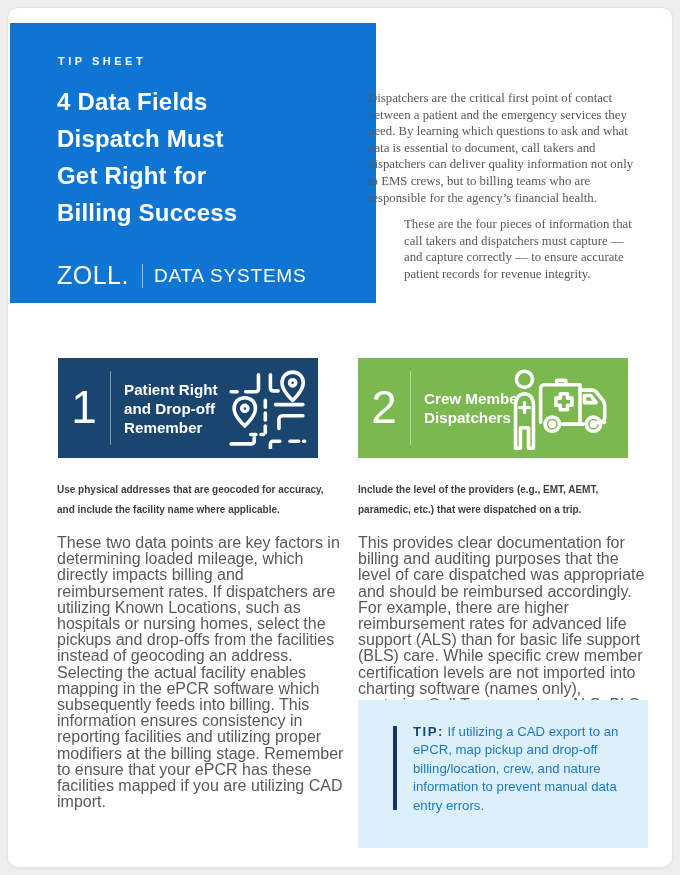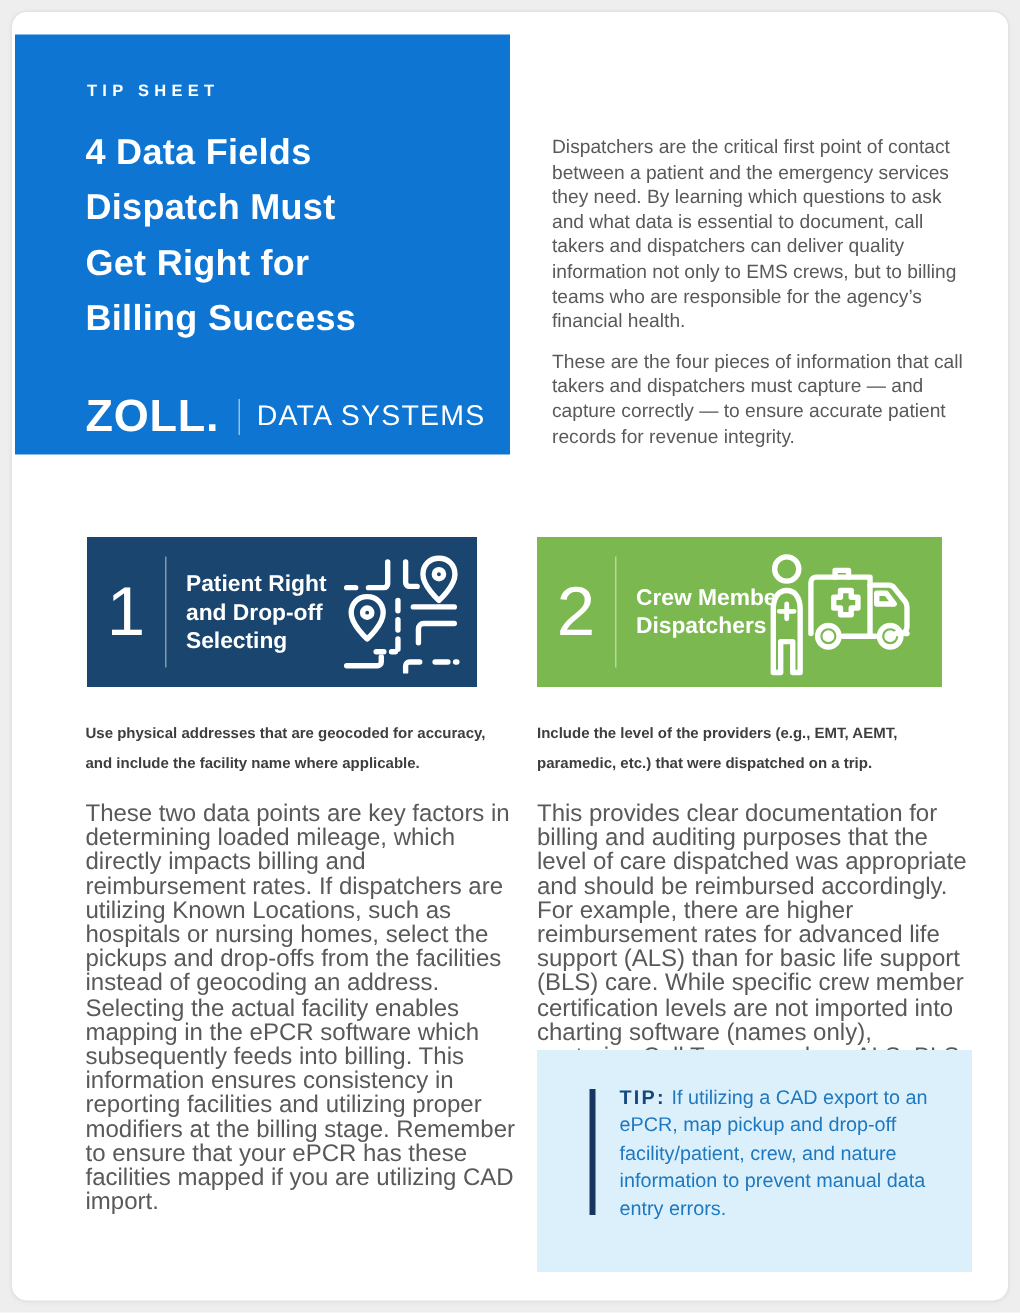--- a/index.html
+++ b/index.html
@@ -13,51 +13,51 @@
     position:absolute; left:8px; top:8px;
     width:664px; height:859px;
     background: var(--page-bg,#ffffff);
     border-radius:10px;
     box-shadow:0 0 0 1px #e2e3e5, 0 1px 4px rgba(0,0,0,.06);
     overflow:hidden;
   }
   
   .hero {
     position:absolute; left:2px; top:15px;
-    width:330px; height:280px;
+    width:366px; height:280px;
     background: var(--header-blue,#0e76d2);
   }
   .eyebrow {
     position:absolute; left:48px; top:32px;
     color:#ffffff; font-size:11px; font-weight:bold;
     letter-spacing:3.5px;
   }
   .hero-title {
     position:absolute; left:47px; top:60px;
     color:#ffffff; font-size:24px; font-weight:bold;
     line-height:37px; letter-spacing:.2px;
   }
   .hero-title span { display:block; }
   .logo {
     position:absolute; left:47px; top:238px;
     display:flex; align-items:center; color:#fff;
   }
-  .logo-zoll { font-size:30px; font-weight:bold; letter-spacing:.5px; }
+  .logo-zoll { font-size:25px; font-weight:normal; letter-spacing:.5px; }
   .logo-sep {
     width:1px; height:24px; background:rgba(255,255,255,.55);
     margin:0 11px 0 13px;
   }
   .logo-sub { font-size:19px; font-weight:normal; letter-spacing:.8px; }
   
   .intro {
     position:absolute; left:360px; top:82px; width:276px;
     color:var(--text-gray,#58595b);
-    font-size:12.8px; line-height:16.6px;
-  }
-  .intro p + p { margin-top:10px; }
+    font-size:12.8px; line-height:16.6px;font-family:Liberation Serif, serif;
+  }
+  .intro p + p { margin-top:10px;margin-left:36px; }
   
   .card {
     position:absolute; top:350px; height:100px;
     display:flex; align-items:stretch; color:#fff;
   }
   .card-1 { left:50px; width:260px; background:var(--navy,#19456f); }
   .card-2 { left:350px; width:270px; background:var(--green,#7bb84f); }
   .card-num {
     width:52px; display:flex; align-items:center; justify-content:center;
     font-size:46px; font-weight:200; padding-bottom:2px;
@@ -130,21 +130,21 @@
     <p>Dispatchers are the critical first point of contact between a patient and the emergency services they need. By learning which questions to ask and what data is essential to document, call takers and dispatchers can deliver quality information not only to EMS crews, but to billing teams who are responsible for the agency’s financial health.</p>
     <p>These are the four pieces of information that call takers and dispatchers must capture — and capture correctly — to ensure accurate patient records for revenue integrity.</p>
   </section>
 
   <div class="card card-1">
     <div class="card-num">1</div>
     <div class="card-sep"></div>
     <div class="card-title">
       <span>Patient Right</span>
       <span>and Drop-off</span>
-      <span>Selecting</span>
+      <span>Remember</span>
     </div>
     <svg class="card-icon" width="82" height="82" viewBox="0 0 96 96" fill="none" stroke="#ffffff" stroke-width="4.2" stroke-linecap="round" stroke-linejoin="round">
       <path d="M6 29 h7"></path>
       <path d="M23 29 h12 a3 3 0 0 0 3 -3 V9"></path>
       <path d="M52 9 v16 a3 3 0 0 0 3 3 h6"></path>
       <path d="M78 6 c-7.5 0 -12.5 5.5 -12.5 12.5 C65.5 28 78 39 78 39 s12.5 -11 12.5 -20.5 C90.5 11.5 85.5 6 78 6 Z"></path>
       <circle cx="78" cy="18.5" r="3.6"></circle>
       <path d="M46 39 V79" stroke-dasharray="8 7"></path>
       <path d="M58 44 h32"></path>
       <path d="M90 57 H66 a4 4 0 0 0 -4 4 v11"></path>
@@ -188,16 +188,16 @@
   </div>
 
   <p class="lead lead-1">Use physical addresses that are geocoded for accuracy, and include the facility name where applicable.</p>
   <p class="bodytext body-1">These two data points are key factors in determining loaded mileage, which directly impacts billing and reimbursement rates. If dispatchers are utilizing Known Locations, such as hospitals or nursing homes, select the pickups and drop-offs from the facilities instead of geocoding an address. Selecting the actual facility enables mapping in the ePCR software which subsequently feeds into billing. This information ensures consistency in reporting facilities and utilizing proper modifiers at the billing stage. Remember to ensure that your ePCR has these facilities mapped if you are utilizing CAD import.</p>
 
   <p class="lead lead-2">Include the level of the providers (e.g., EMT, AEMT, paramedic, etc.) that were dispatched on a trip.</p>
   <p class="bodytext body-2">This provides clear documentation for billing and auditing purposes that the level of care dispatched was appropriate and should be reimbursed accordingly. For example, there are higher reimbursement rates for advanced life support (ALS) than for basic life support (BLS) care. While specific crew member certification levels are not imported into charting software (names only), capturing Call Types, such as ALS, BLS, Wheelchair, Ambulette, etc. is critical.</p>
 
   <aside class="tipbox">
     <div class="tipbar"></div>
-    <p class="tiptext"><strong class="tiplabel">TIP:</strong> <span>If utilizing a CAD export to an ePCR, map pickup and drop-off facility/patient, crew, and nature information to prevent manual data entry errors.</span></p>
+    <p class="tiptext"><strong class="tiplabel">TIP:</strong> <span>If utilizing a CAD export to an ePCR, map pickup and drop-off billing/location, crew, and nature information to prevent manual data entry errors.</span></p>
   </aside>
 
 </div>
 
 </body></html>

